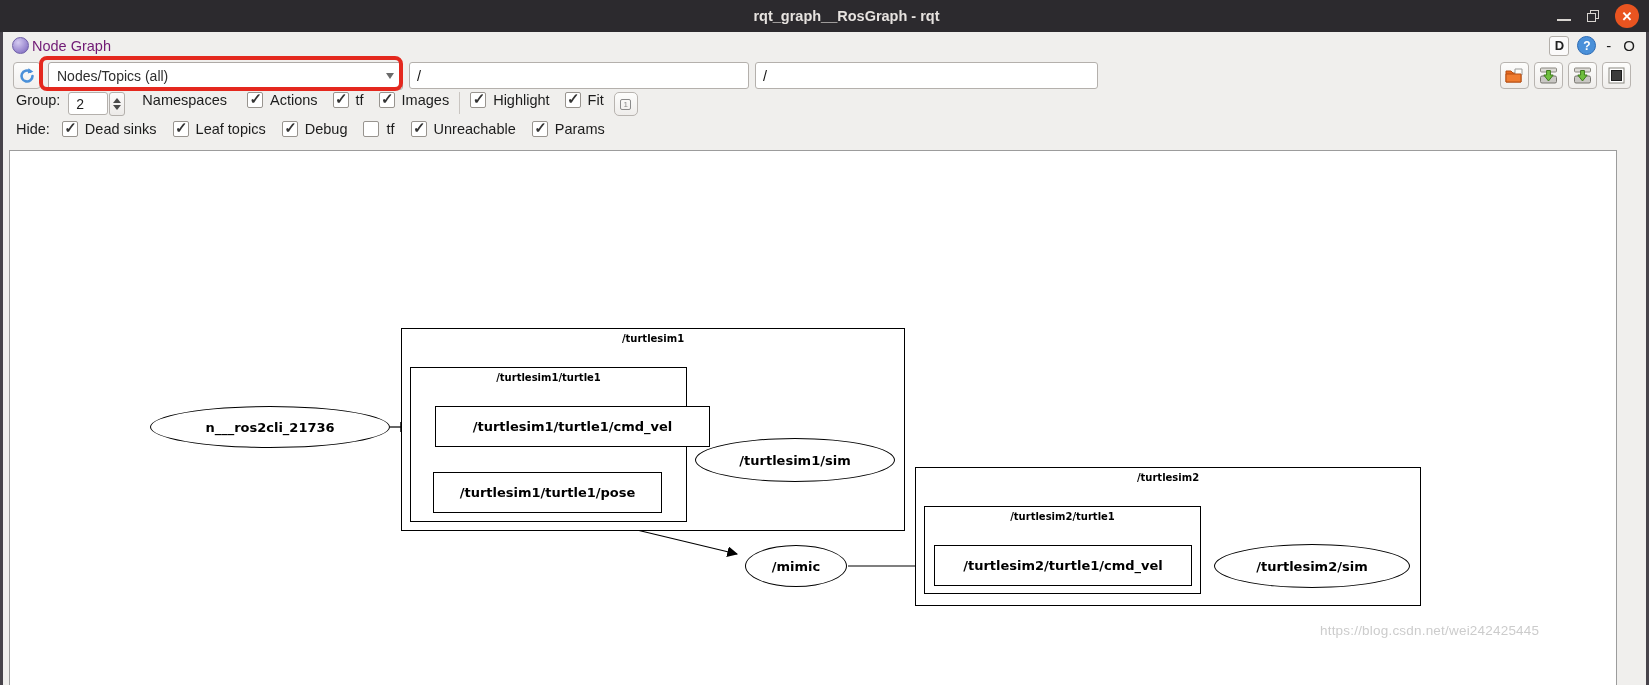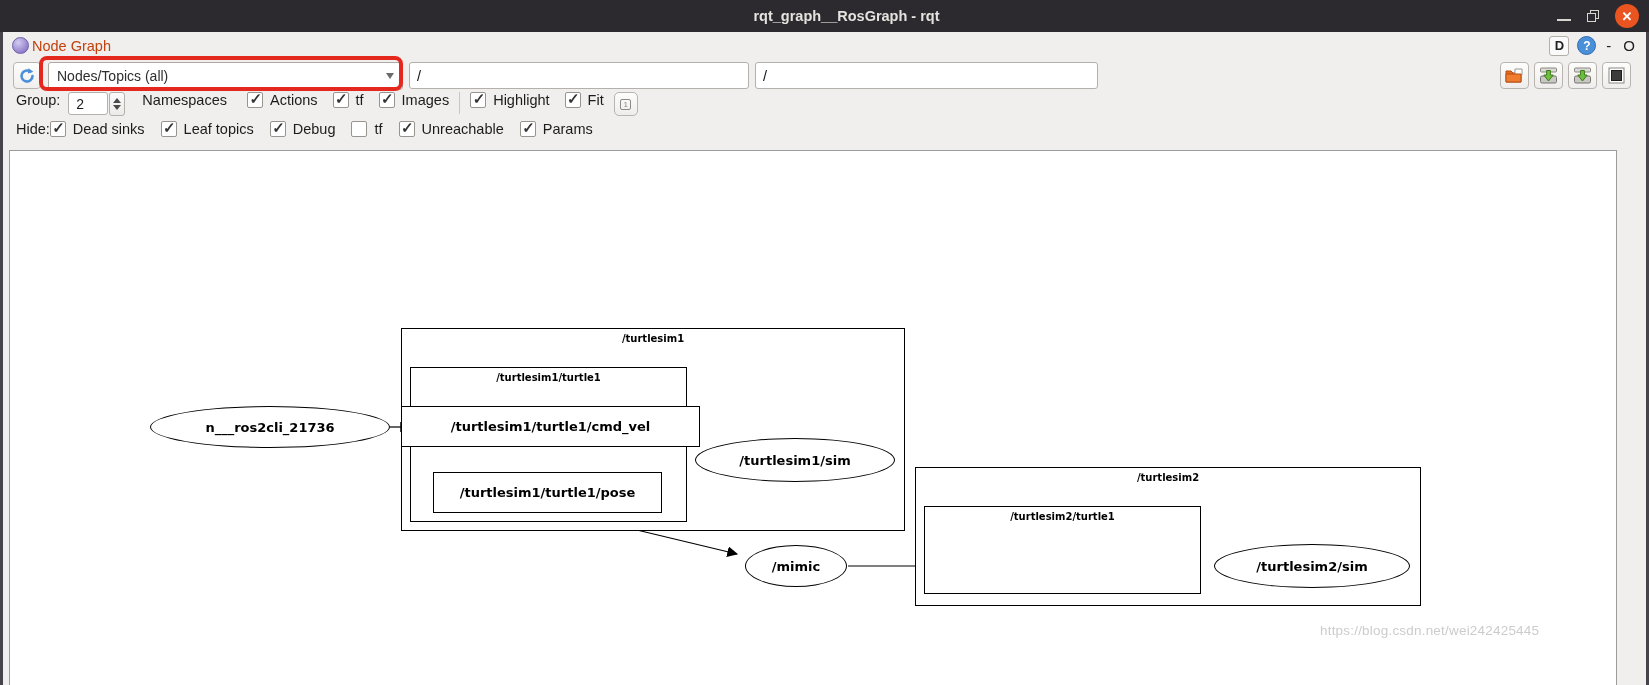--- a/index.html
+++ b/index.html
@@ -25,21 +25,21 @@
   
   .frame{
     position:absolute; left:0; top:32px; width:1649px; height:653px;
     background:#f0efed; border-left:3px solid #47434a; border-right:3px solid #47434a;
   }
   
   .dock-header{ position:absolute; left:3px; top:0; right:3px; height:27px; display:flex; align-items:center; padding:0 6px; }
   .plugin-icon{ width:17px; height:17px; border-radius:50%;
     background:radial-gradient(circle at 35% 30%, #cfc4ef 0%, #a violet 40%, #8f7cc9 100%);
     background:radial-gradient(circle at 35% 30%, #d4caf1, #8f7cc9 75%); border:1px solid #6f5fa8; margin-right:3px; }
-  .dock-title{ font-size:14.5px; color:#c2410c; }
+  .dock-title{ font-size:14.5px; color:#701a75; }
   .dock-buttons{ margin-left:auto; display:flex; align-items:center; gap:8px; }
   .btn-d{ width:20px; height:20px; border:1px solid #b3afaa; border-radius:3px; background:#fbfafa;
     font-size:13px; font-weight:bold; display:flex; align-items:center; justify-content:center; color:#222; }
   .btn-help{ width:19px; height:19px; border-radius:50%; background:#4a90d9; border:1px solid #2d6bb4;
     color:#fff; font-size:12px; font-weight:bold; display:flex; align-items:center; justify-content:center; }
   .dock-min,.dock-float{ font-size:15px; color:#1d1d1d; padding:0 2px; }
   
   .toolbar{ position:absolute; left:3px; top:27px; right:3px; height:33px; display:flex; align-items:center; }
   .btn-refresh{ width:28px; height:27px; margin-left:7px; border:1px solid #b8b4b0; border-radius:4px;
     background:linear-gradient(#fdfdfc,#f1efed); display:flex; align-items:center; justify-content:center; }
@@ -211,21 +211,21 @@
       <span class="cb checked"></span>
       <span>Fit</span>
     </span>
     <span class="btn-zoom1">
       <span class="zoom1-glyph">1</span>
     </span>
   </div>
 
   <div class="row row-hide">
     <span class="lbl" style="margin-left:10px">Hide:</span>
-    <span class="cb-group" style="">
+    <span class="cb-group" style="margin-left:12px">
       <span class="cb checked"></span>
       <span>Dead sinks</span>
     </span>
     <span class="cb-group" style="margin-left:16px">
       <span class="cb checked"></span>
       <span>Leaf topics</span>
     </span>
     <span class="cb-group" style="margin-left:16px">
       <span class="cb checked"></span>
       <span>Debug</span>
@@ -267,22 +267,23 @@
       <div class="nbox" style="left:400px;top:216px;width:277px;height:155px">
         <div class="nslabel">/turtlesim1/turtle1</div>
       </div>
       <div class="nbox" style="left:905px;top:316px;width:506px;height:139px">
         <div class="nslabel">/turtlesim2</div>
       </div>
       <div class="nbox" style="left:914px;top:355px;width:277px;height:88px">
         <div class="nslabel">/turtlesim2/turtle1</div>
       </div>
 
-      <div class="leafbox" style="left:391px;top:255px;width:299px;height:41px">/turtlesim1/turtle1/cmd_vel</div>
+      <div class="leafbox" style="left:425px;top:255px;width:275px;height:41px">/turtlesim1/turtle1/cmd_vel</div>
       <div class="leafbox thin" style="left:423px;top:321px;width:229px;height:41px">/turtlesim1/turtle1/pose</div>
+      <div class="leafbox" style="left:924px;top:394px;width:258px;height:41px">/turtlesim2/turtle1/cmd_vel</div>
 
       <div class="ell" style="left:140px;top:255px;width:240px;height:42px">n___ros2cli_21736</div>
       <div class="ell" style="left:685px;top:287px;width:200px;height:44px">/turtlesim1/sim</div>
       <div class="ell" style="left:735px;top:394px;width:102px;height:42px">/mimic</div>
       <div class="ell" style="left:1204px;top:393px;width:196px;height:44px">/turtlesim2/sim</div>
 
       <div class="watermark">https://blog.csdn.net/wei242425445</div>
     </div>
   </div>
 

